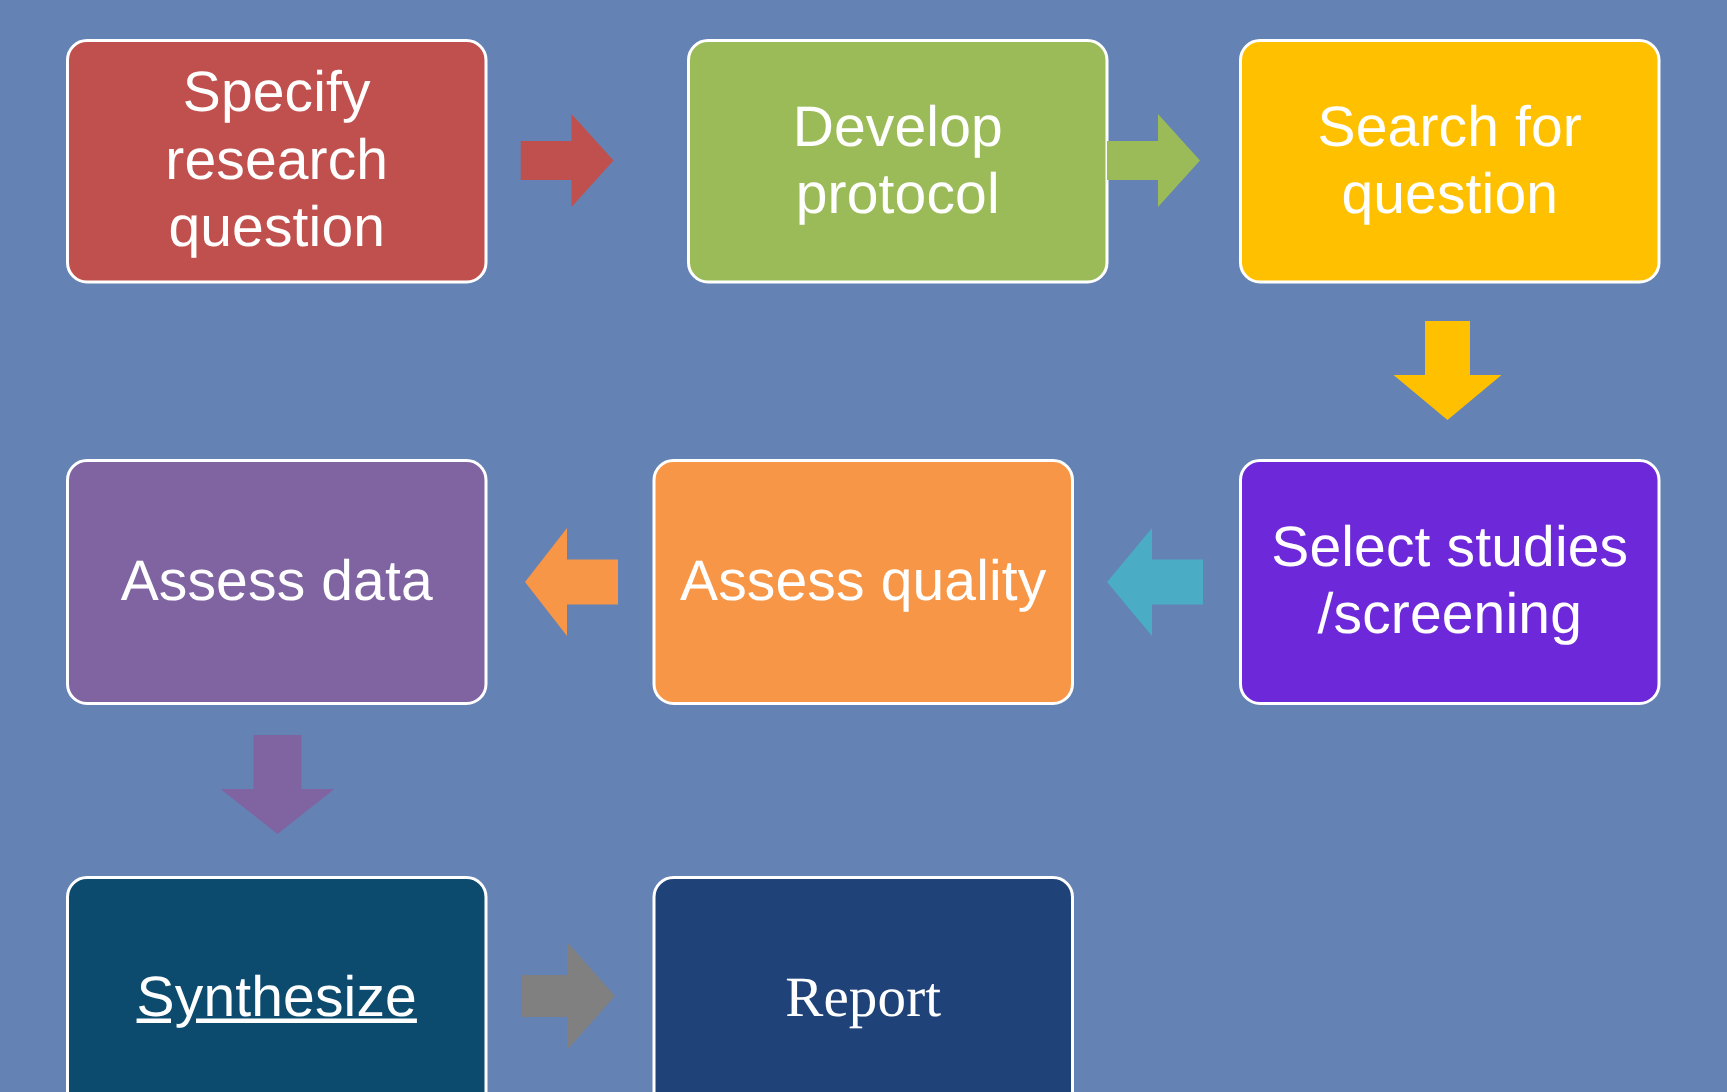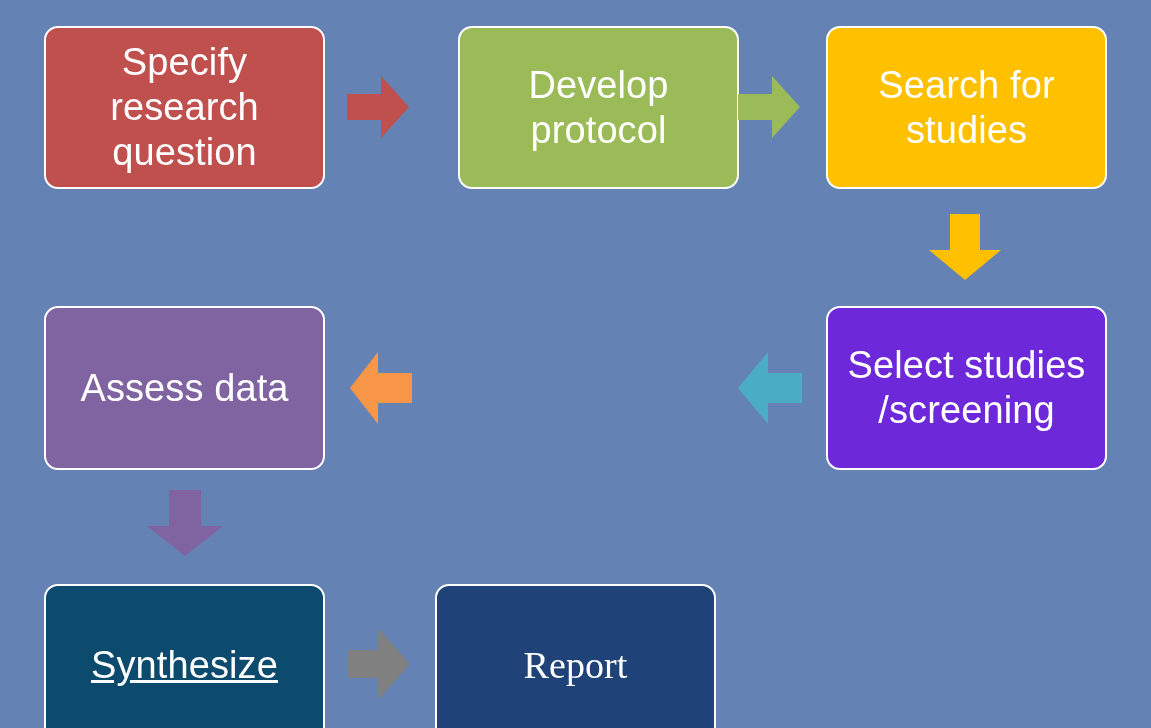--- a/index.html
+++ b/index.html
@@ -109,39 +109,42 @@
   </div>
 
   <div class="arrow a-green">
     <svg width="62" height="62" viewBox="0 0 62 62" aria-hidden="true">
       <polygon points="0,18 34,18 34,0 62,31 34,62 34,44 0,44" fill="#9BBB59"></polygon>
     </svg>
   </div>
 
   <div class="node n-search">
     <span>Search for
-studies</span>
+question</span>
   </div>
 
   <div class="arrow a-yellow">
     <svg width="72" height="66" viewBox="0 0 72 66" aria-hidden="true">
       <polygon points="21,0 51,0 51,36 72,36 36,66 0,36 21,36" fill="#FFC000"></polygon>
     </svg>
   </div>
 
   <div class="node n-extract">
     <span>Assess data</span>
   </div>
 
   <div class="arrow a-orange">
     <svg width="62" height="72" viewBox="0 0 62 72" aria-hidden="true">
       <polygon points="62,21 28,21 28,0 0,36 28,72 28,51 62,51" fill="#F79646"></polygon>
     </svg>
   </div>
 
+  <div class="node n-assess">
+    <span>Assess quality</span>
+  </div>
 
   <div class="arrow a-teal">
     <svg width="64" height="72" viewBox="0 0 64 72" aria-hidden="true">
       <polygon points="64,21 30,21 30,0 0,36 30,72 30,51 64,51" fill="#4BACC6"></polygon>
     </svg>
   </div>
 
   <div class="node n-select">
     <span>Select studies
 /screening</span>

